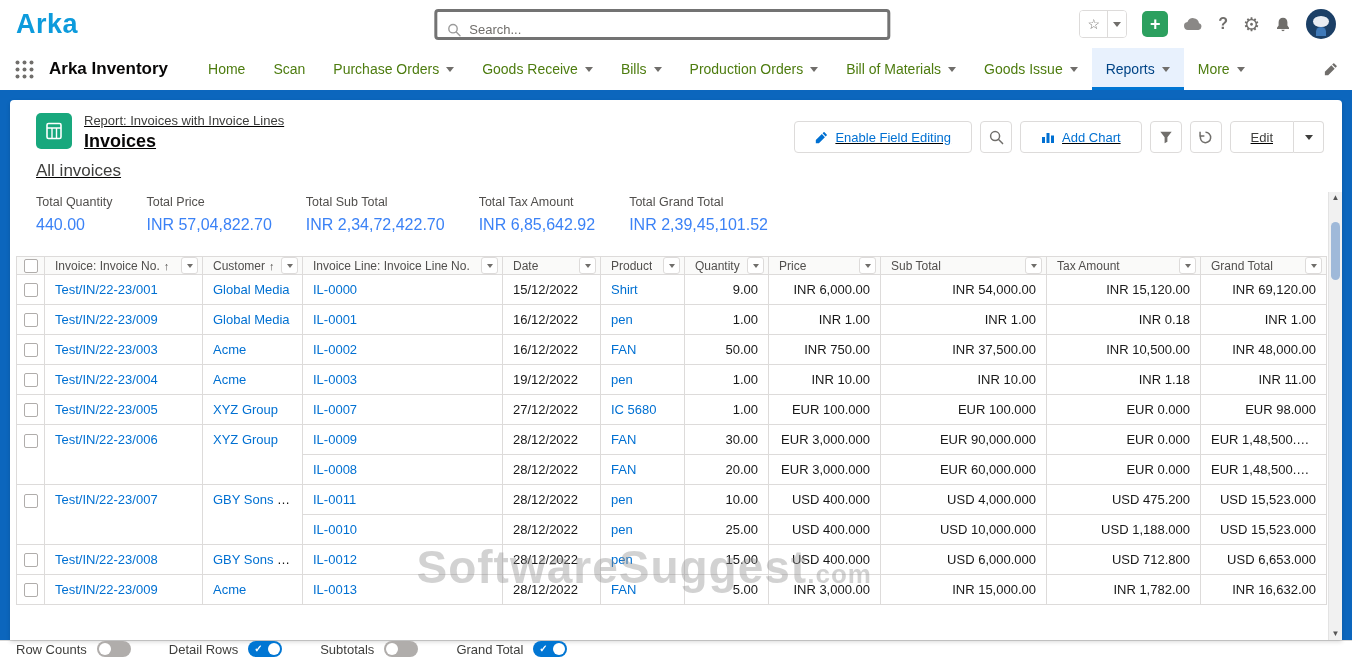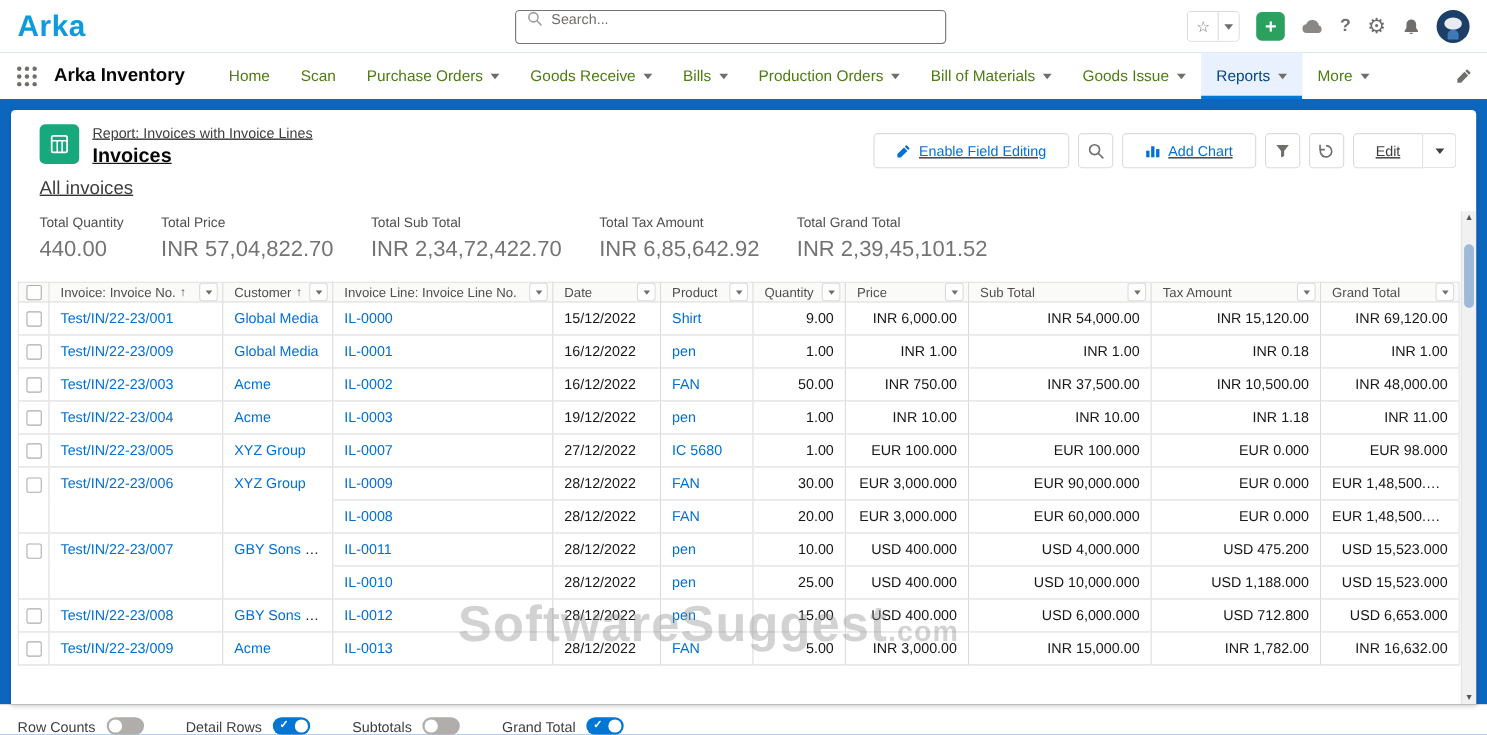--- a/index.html
+++ b/index.html
@@ -2,22 +2,22 @@
 <html><head>
 <meta charset="utf-8">
 <style>
   * { margin:0; padding:0; box-sizing:border-box; }
   html,body { width:1352px; height:668px; overflow:hidden; }
   body { font-family:"Liberation Sans", sans-serif; background:#0c66bd; }
 
   
   .topbar { height:48px; background:#fff; display:flex; align-items:center; padding:0 16px; position:relative; }
   .logo { color:#0d9bdc; font-size:27px; font-weight:bold; letter-spacing:.5px; }
-  .search-wrap { position:absolute; left:50%; transform:translateX(-53%); width:392px; height:31px;
-    border:1px solid #737373; border-radius:4px; display:flex; align-items:flex-start; padding:0 10px; background:#fff; }
+  .search-wrap { position:absolute; left:50%; transform:translateX(-53%); width:456px; height:31px;
+    border:3px solid #737373; border-radius:4px; display:flex; align-items:flex-end; padding:0 10px; background:#fff; }
   .search-wrap input { border:0; outline:0; flex:1; font-size:13px; color:#333; margin-left:8px; background:transparent; }
   .search-wrap input::placeholder { color:#706e6b; }
   .top-icons { margin-left:auto; display:flex; align-items:center; gap:15px; }
   .fav { display:flex; border:1px solid #dddbda; border-radius:4px; overflow:hidden; }
   .fav .fav-btn { width:27px; height:26px; background:#fff; border:0; color:#706e6b; font-size:14px; cursor:pointer;
     display:flex; align-items:center; justify-content:center; }
   .fav .fav-dd { width:19px; border-left:1px solid #dddbda; }
   .plus-tile { width:26px; height:26px; border-radius:5px; background:#2ca05f; color:#fff; font-size:18px; font-weight:bold;
     display:flex; align-items:center; justify-content:center; cursor:pointer; line-height:1; }
   .ticon { background:none; border:0; color:#706e6b; cursor:pointer; display:flex; align-items:center; font-size:17px; }
@@ -51,21 +51,21 @@
   .btn.icon-only { width:32px; padding:0; justify-content:center; color:#706e6b; }
   .btn.dark { color:#3e3e3c; }
   .btn-split { display:flex; }
   .btn-split .main { border-radius:4px 0 0 4px; }
   .btn-split .dd { border-radius:0 4px 4px 0; border-left:0; width:30px; padding:0; justify-content:center; }
   .tri-dark { border-top-color:#3e3e3c; }
 
   
   .totals-row { height:72px; display:flex; gap:34px; padding:11px 26px 0; }
   .t-label { font-size:12.5px; color:#514f4d; }
-  .t-value { font-size:20px; color:#737373; margin-top:7px; }
+  .t-value { font-size:16px; color:#3b82f6; margin-top:7px; }
 
   
   .table-wrap { position:relative; height:384px; margin-left:6px; margin-right:15px; overflow:hidden; }
   table { width:100%; border-collapse:collapse; table-layout:fixed; border:1px solid #dddbda; }
   col.c0{width:28px} col.c1{width:158px} col.c2{width:100px} col.c3{width:200px} col.c4{width:98px}
   col.c5{width:84px} col.c6{width:84px} col.c7{width:112px} col.c8{width:166px} col.c9{width:154px} col.c10{width:auto}
   th { height:18px; background:#fafaf9; border-right:1px solid #dddbda; border-bottom:1px solid #dddbda;
     font-size:12px; font-weight:normal; color:#514f4d; text-align:left; padding:0 4px 0 10px; overflow:hidden; }
   td { height:30px; border-right:1px solid #dddbda; border-top:1px solid #dddbda; font-size:13px; color:#181818;
     padding:0 10px; white-space:nowrap; overflow:hidden; text-overflow:ellipsis; background:#fff; }
@@ -85,21 +85,21 @@
     color:#8a8a8a; opacity:.38; letter-spacing:1px; white-space:nowrap; pointer-events:none; }
   .watermark .wm-suffix { font-size:26px; }
 
   
   .vscroll { position:absolute; top:92px; right:0; bottom:0; width:14px; background:#f1f1f1; border-left:1px solid #e3e3e3; }
   .varrow { position:absolute; left:0; width:100%; text-align:center; font-size:8px; color:#555; line-height:10px; cursor:pointer; }
   .varrow.up { top:1px; } .varrow.down { bottom:1px; }
   .vthumb { position:absolute; top:30px; left:2px; width:9px; height:58px; border-radius:5px; background:#9fb9d9; cursor:pointer; }
 
   
-  .footerbar { height:28px; background:#fff; border-top:1px solid #d8d8d8; display:flex; align-items:flex-end; padding:0 16px; gap:38px; }
+  .footerbar { height:28px; background:#fff; border-top:1px solid #d8d8d8; display:flex; align-items:flex-start; padding:0 16px; gap:38px; }
   .toggle-group { display:flex; align-items:center; gap:10px; }
   .t-lab { font-size:13px; color:#3e3e3c; }
   .toggle { position:relative; width:34px; height:16px; border-radius:8px; background:#b0adab; display:inline-block; cursor:pointer; flex:none; }
   .toggle .knob { position:absolute; top:2px; left:2px; width:12px; height:12px; border-radius:50%; background:#fff; }
   .toggle.on { background:#0176d3; }
   .toggle.on .knob { left:auto; right:2px; }
   .toggle .check { display:none; }
   .toggle.on .check { display:block; position:absolute; left:6px; top:0; color:#fff; font-size:10px; line-height:16px; font-weight:bold; }
 </style>
 </head>

